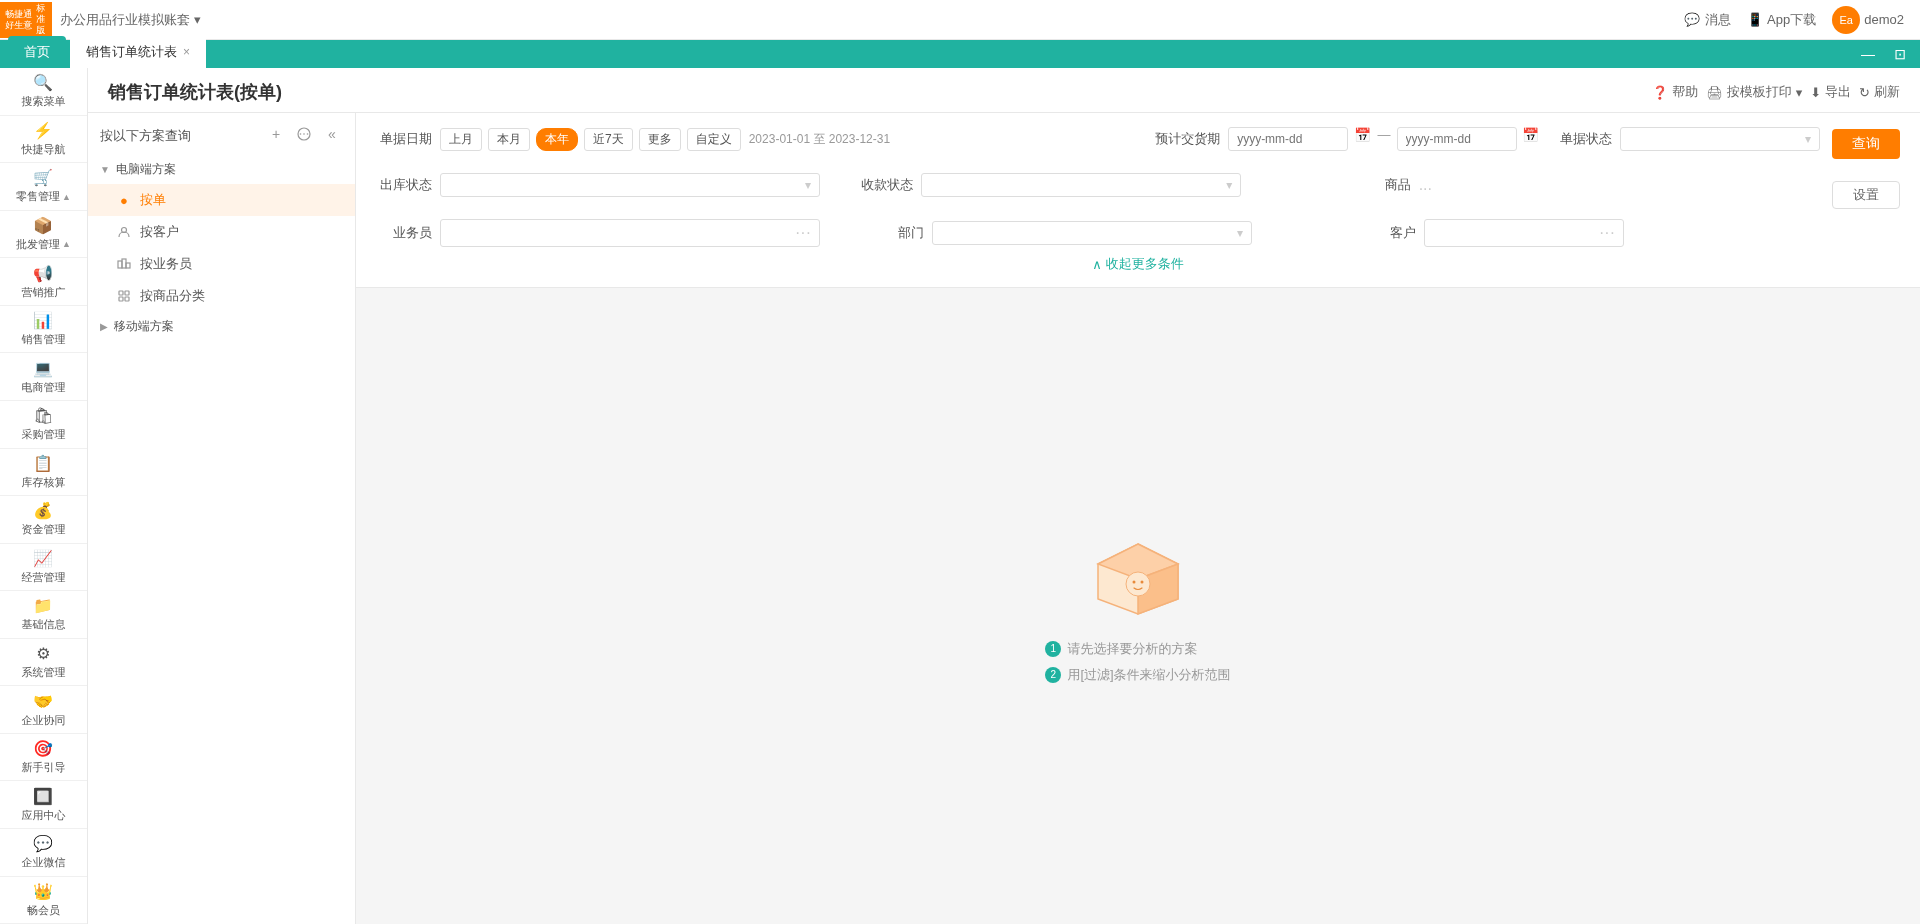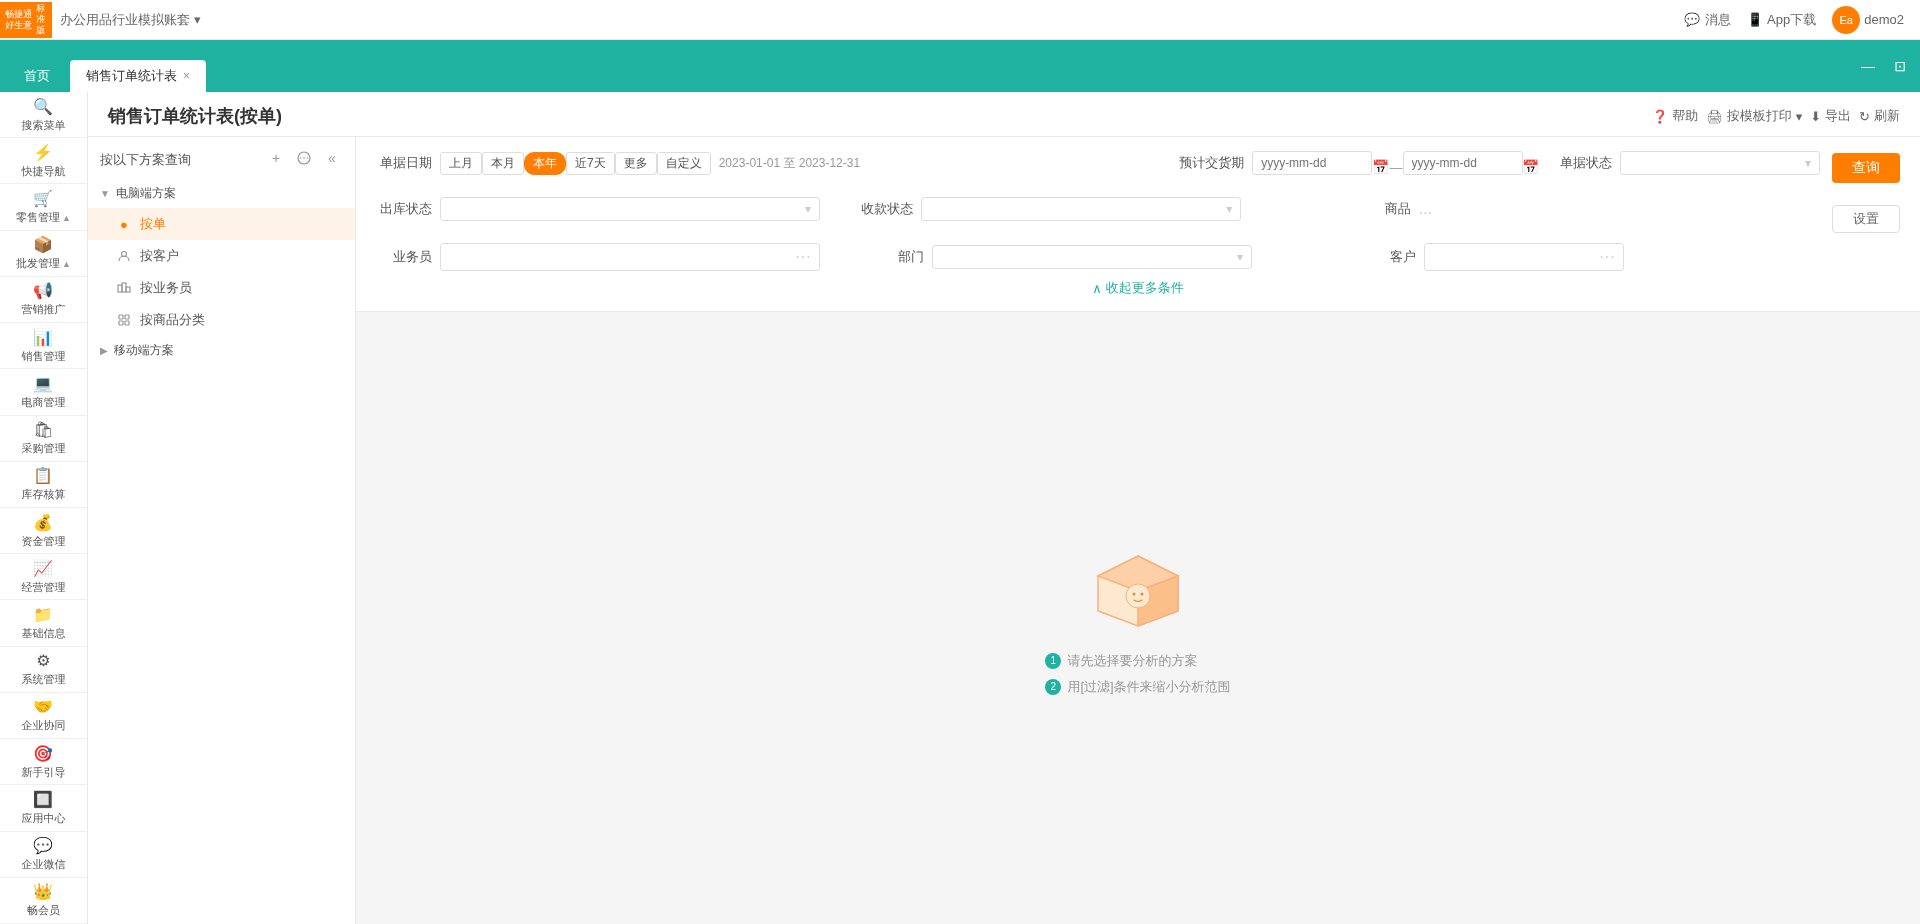--- a/index.html
+++ b/index.html
@@ -9,21 +9,21 @@
     .topbar { height: 40px; background: #fff; display: flex; align-items: center; padding: 0 16px; border-bottom: 1px solid #e8e8e8; justify-content: space-between; flex-shrink: 0; }
     .topbar-left { display: flex; align-items: center; gap: 8px; }
     .logo-box { width: 52px; height: 36px; background: #ff7d00; display: flex; align-items: center; justify-content: center; color: #fff; font-size: 10px; text-align: center; line-height: 1.2; flex-shrink: 0; margin-left: -16px; padding: 4px; }
     .logo-text { font-size: 9px; color: #fff; }
     .breadcrumb-area { display: flex; align-items: center; gap: 4px; color: #666; font-size: 13px; }
     .topbar-right { display: flex; align-items: center; gap: 16px; color: #666; font-size: 13px; }
     .topbar-right-item { display: flex; align-items: center; gap: 4px; cursor: pointer; }
     .avatar { width: 28px; height: 28px; border-radius: 50%; background: #ff7d00; display: flex; align-items: center; justify-content: center; color: #fff; font-size: 11px; }
 
     
-    .tabbar { height: 52px; background: #20b2a0; display: flex; align-items: flex-end; padding: 0 0 0 0; flex-shrink: 0; position: relative; }
+    .tabbar { height: 28px; background: #20b2a0; display: flex; align-items: flex-end; padding: 0 0 0 0; flex-shrink: 0; position: relative; }
     .tab-home { height: 32px; padding: 0 16px; background: #20b2a0; color: #fff; display: flex; align-items: center; cursor: pointer; font-size: 13px; border-radius: 4px 4px 0 0; margin-left: 8px; }
     .tab-active { height: 32px; padding: 0 16px; background: #fff; color: #333; display: flex; align-items: center; cursor: pointer; font-size: 13px; border-radius: 4px 4px 0 0; margin-left: 4px; gap: 6px; }
     .tab-close { color: #999; font-size: 12px; cursor: pointer; }
     .tabbar-right { position: absolute; right: 8px; top: 50%; transform: translateY(-50%); display: flex; gap: 8px; }
     .tabbar-btn { width: 24px; height: 24px; display: flex; align-items: center; justify-content: center; color: #fff; cursor: pointer; font-size: 14px; }
 
     
     .main-layout { display: flex; flex: 1; overflow: hidden; }
 
     
@@ -59,21 +59,21 @@
     .method-icon-gray { width: 16px; height: 16px; color: #999; font-size: 13px; display: flex; align-items: center; justify-content: center; }
 
     
     .right-panel { flex: 1; display: flex; flex-direction: column; overflow: hidden; background: #f5f5f5; }
 
     
     .filter-area { background: #fff; padding: 14px 20px; border-bottom: 1px solid #e8e8e8; flex-shrink: 0; }
     .filter-row { display: flex; align-items: center; gap: 16px; margin-bottom: 12px; flex-wrap: wrap; }
     .filter-row:last-child { margin-bottom: 0; }
     .filter-label { color: #555; font-size: 13px; white-space: nowrap; min-width: 56px; text-align: right; }
-    .filter-control { display: flex; align-items: flex-end; }
+    .filter-control { display: flex; align-items: flex-start; gap: 6px; }
     .date-btn { padding: 2px 8px; border: 1px solid #ddd; border-radius: 3px; background: #fff; color: #555; font-size: 12px; cursor: pointer; }
     .date-btn.active { background: #ff7d00; color: #fff; border-color: #ff7d00; border-radius: 10px; }
     .date-input { border: 1px solid #ddd; border-radius: 3px; padding: 4px 8px; font-size: 12px; color: #999; width: 120px; }
     .date-sep { color: #999; }
     .cal-icon { color: #ccc; font-size: 14px; cursor: pointer; }
     .select-input { border: 1px solid #ddd; border-radius: 3px; padding: 4px 8px; font-size: 13px; color: #555; background: #fff; min-width: 180px; display: flex; align-items: center; justify-content: space-between; cursor: pointer; }
     .select-input-wide { min-width: 320px; }
     .chevron-icon { color: #ccc; font-size: 12px; }
     .dots-icon { color: #ccc; font-size: 16px; cursor: pointer; }
     .collapse-area { display: flex; justify-content: center; padding: 8px 0 0; }

